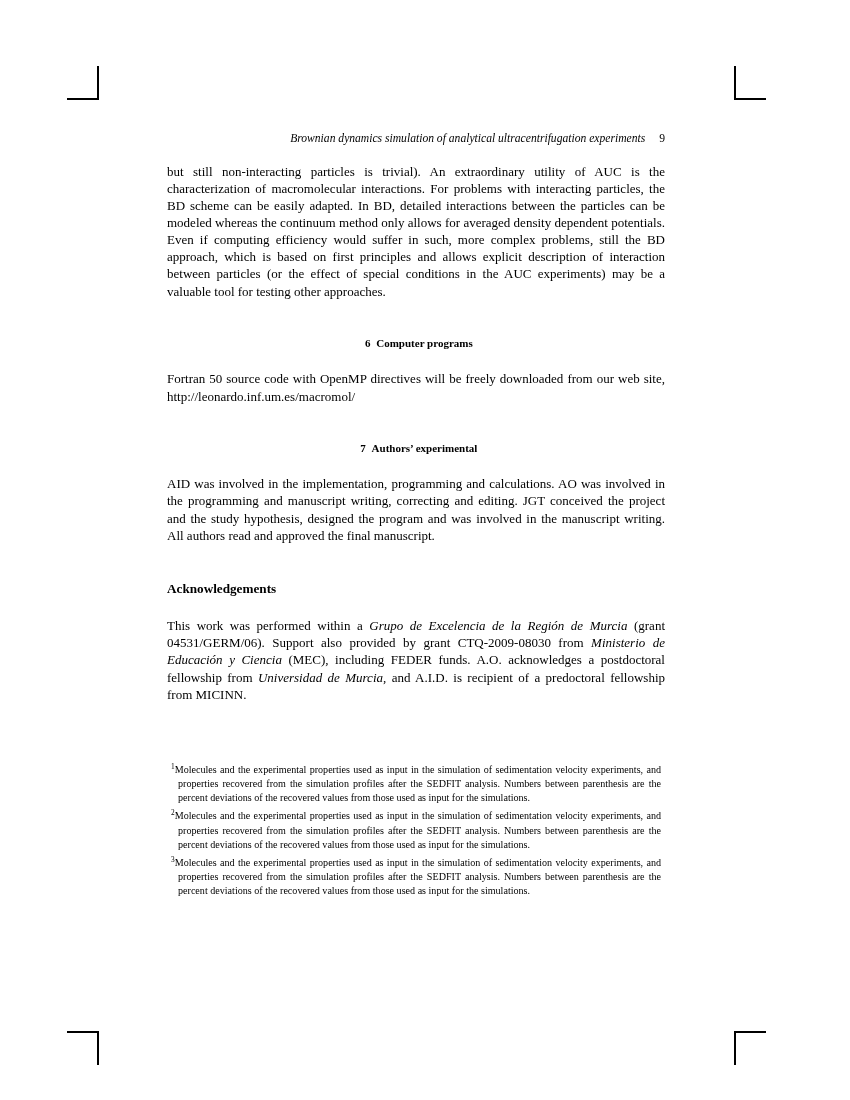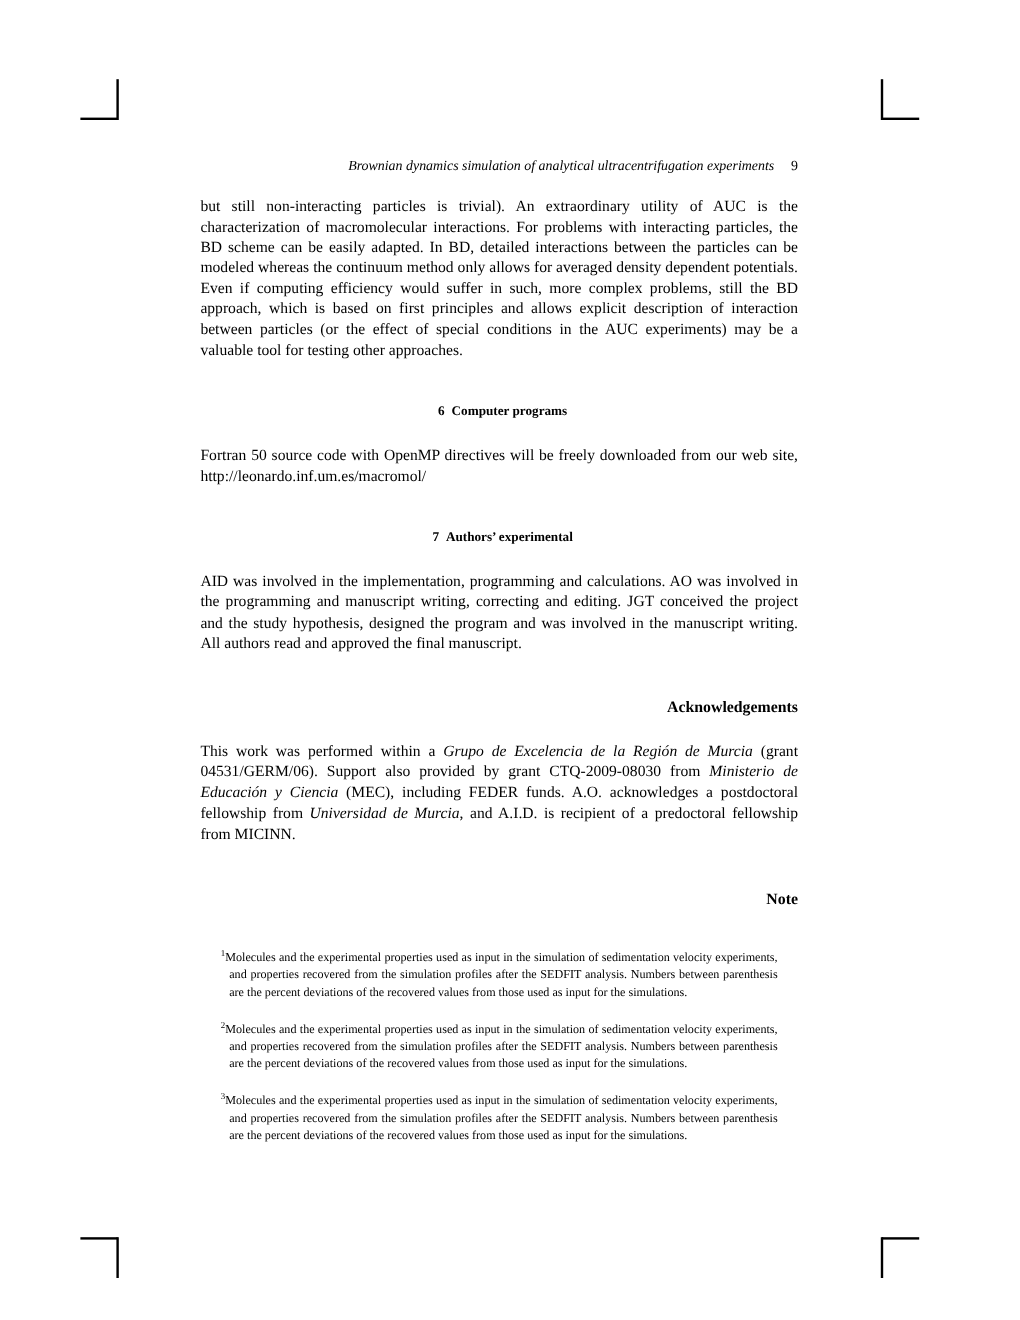--- a/index.html
+++ b/index.html
@@ -91,36 +91,35 @@
   h2.section-head .num {
     display: inline-block;
     min-width: 17px;
   }
 
   h2.plain-head {
     font-size: 13.2px;
     font-weight: bold;
     margin: 0;
     line-height: 1.25;
-    text-align: right;
   }
 
   
   .gap-sec-before { height: 37px; }
   .gap-sec-after  { height: 20px; }
   .gap-note-before { height: 38px; }
   .gap-note-after  { height: 18px; }
 
   
   .notes {
     font-size: 10.1px;
     line-height: 14.2px;
   }
   p.note-item {
-    margin: 17px;
+    margin: 4px;
     padding-left: 7px;
     text-indent: -7px;
     text-align: justify;
     text-justify: inter-word;
   }
   p.note-item sup {
     font-size: 7.4px;
     vertical-align: 4px;
     line-height: 0;
   }
@@ -178,21 +177,20 @@
   <div class="gap-sec-before"></div>
 
   <h2 class="plain-head">Acknowledgements</h2>
 
   <div class="gap-sec-after"></div>
 
   <p class="body-par"><span>This work was performed within a </span><i>Grupo de Excelencia de la Región de Murcia</i><span> (grant 04531/GERM/06). Support also provided by grant CTQ-2009-08030 from </span><i>Ministerio de Educación y Ciencia</i><span> (MEC), including FEDER funds. A.O. acknowledges a postdoctoral fellowship from </span><i>Universidad de Murcia</i><span>, and A.I.D. is recipient of a predoctoral fellowship from MICINN.</span></p>
 
   <div class="gap-note-before"></div>
 
-  <h2 class="plain-head">Note</h2>
 
   <div class="gap-note-after"></div>
 
   <div class="notes">
     <p class="note-item"><sup>1</sup><span>Molecules and the experimental properties used as input in the simulation of sedimentation velocity experiments, and properties recovered from the simulation profiles after the SEDFIT analysis. Numbers between parenthesis are the percent deviations of the recovered values from those used as input for the simulations.</span></p>
     <p class="note-item"><sup>2</sup><span>Molecules and the experimental properties used as input in the simulation of sedimentation velocity experiments, and properties recovered from the simulation profiles after the SEDFIT analysis. Numbers between parenthesis are the percent deviations of the recovered values from those used as input for the simulations.</span></p>
     <p class="note-item"><sup>3</sup><span>Molecules and the experimental properties used as input in the simulation of sedimentation velocity experiments, and properties recovered from the simulation profiles after the SEDFIT analysis. Numbers between parenthesis are the percent deviations of the recovered values from those used as input for the simulations.</span></p>
   </div>
 
 </div>

